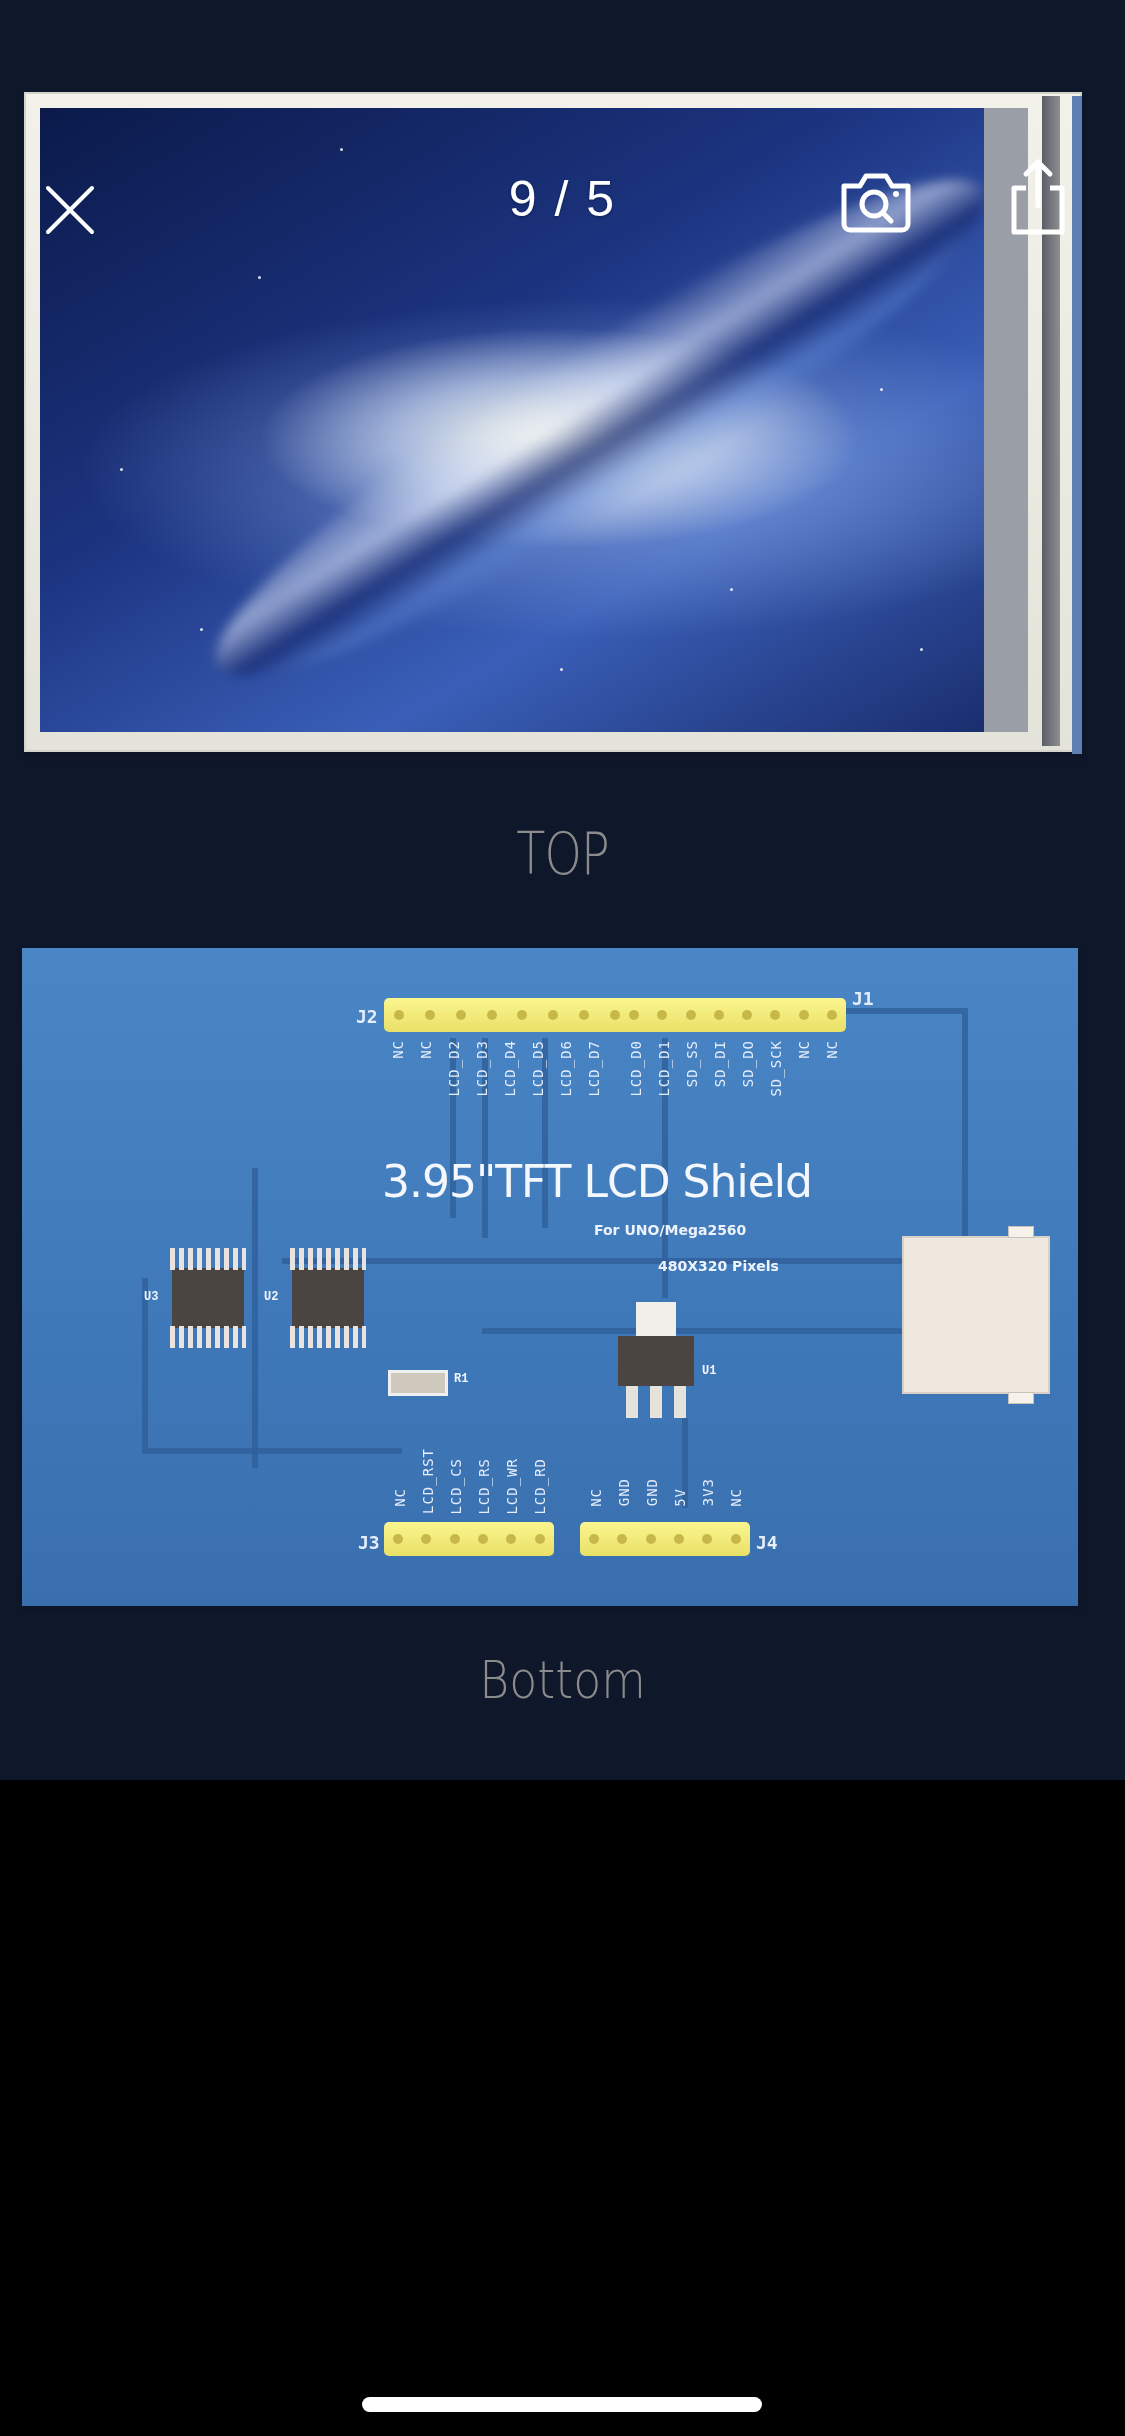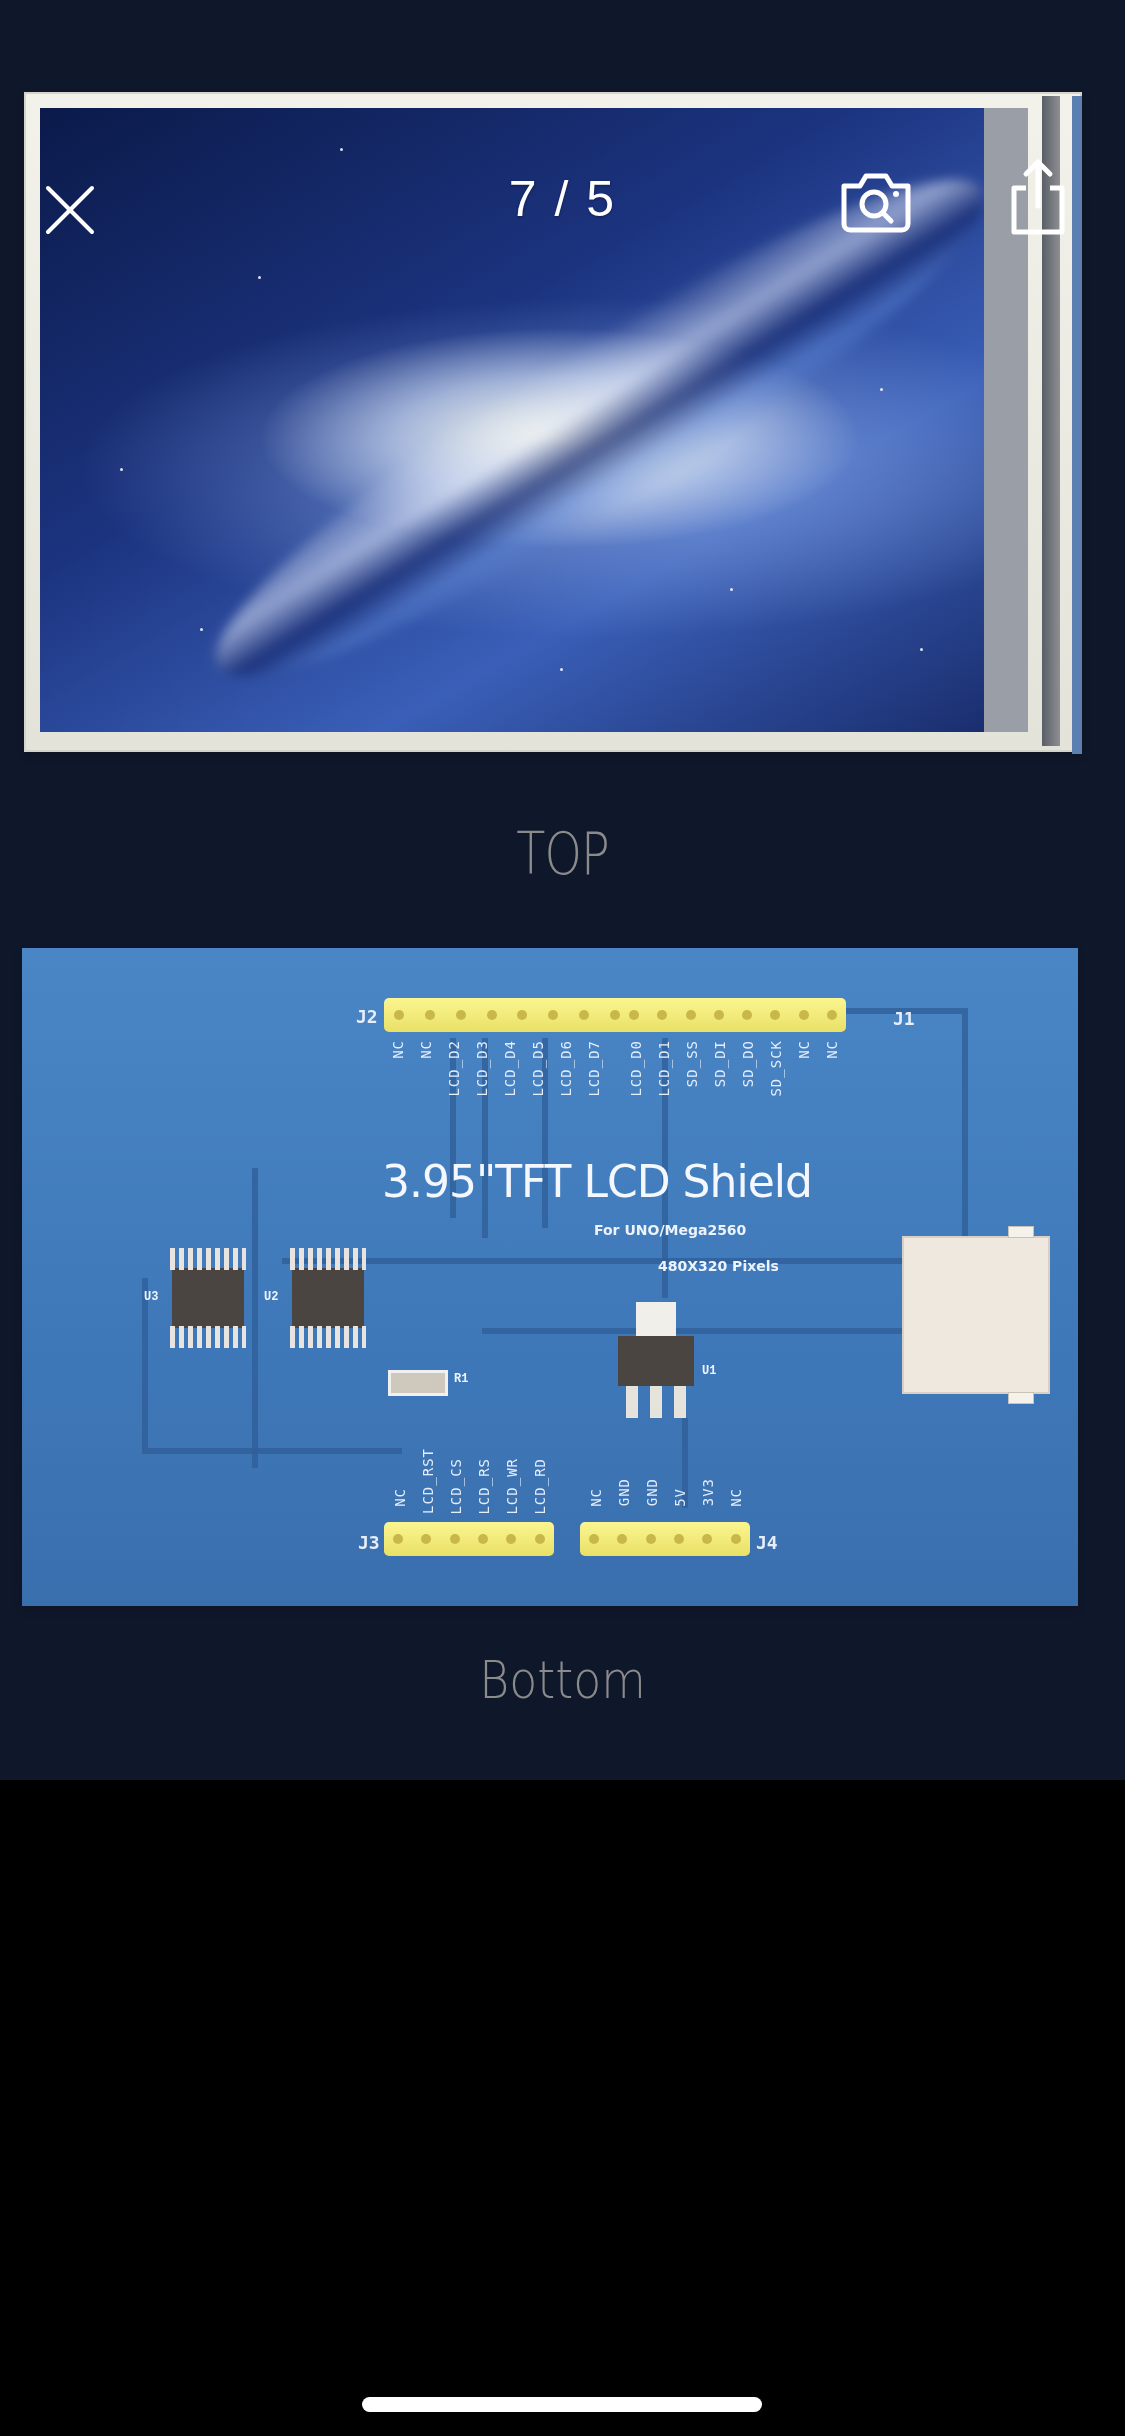--- a/index.html
+++ b/index.html
@@ -120,21 +120,21 @@
     <div class="header" style="left:598px;top:50px;width:226px;">
       <span class="pin"></span>
         <span class="pin"></span>
         <span class="pin"></span>
         <span class="pin"></span>
         <span class="pin"></span>
         <span class="pin"></span>
         <span class="pin"></span>
         <span class="pin"></span>
     </div>
-    <div class="hdr-label" style="left:830px;top:60px;margin-left:41px;">J1</div>
+    <div class="hdr-label" style="left:830px;top:40px;">J1</div>
     <div class="pin-label" style="left:606px;top:92px;">LCD_D0</div>
     <div class="pin-label" style="left:634px;top:92px;">LCD_D1</div>
     <div class="pin-label" style="left:662px;top:92px;">SD_SS</div>
     <div class="pin-label" style="left:690px;top:92px;">SD_DI</div>
     <div class="pin-label" style="left:718px;top:92px;">SD_DO</div>
     <div class="pin-label" style="left:746px;top:92px;">SD_SCK</div>
     <div class="pin-label" style="left:774px;top:92px;">NC</div>
     <div class="pin-label" style="left:802px;top:92px;">NC</div>
 
     <div class="pcb-title">3.95"TFT LCD Shield</div>
@@ -202,21 +202,21 @@
   <div class="caption caption-bottom">Bottom</div>
 </div>
 
 <div class="viewer-toolbar">
   <div class="close-btn">
     <svg width="60" height="60" viewBox="0 0 60 60">
       <line x1="8" y1="8" x2="52" y2="52" stroke="#fff" stroke-width="4" stroke-linecap="round"></line>
       <line x1="52" y1="8" x2="8" y2="52" stroke="#fff" stroke-width="4" stroke-linecap="round"></line>
     </svg>
   </div>
-  <div class="counter">7 / 5</div>
+  <div class="counter">9 / 5</div>
   <div class="visual-search-btn">
     <svg width="80" height="70" viewBox="0 0 80 70">
       <path d="M8 20 h16 l6 -10 h20 l6 10 h16 v38 a6 6 0 0 1 -6 6 h-52 a6 6 0 0 1 -6 -6 z" fill="none" stroke="#fff" stroke-width="5" stroke-linejoin="round"></path>
       <circle cx="38" cy="38" r="12" fill="none" stroke="#fff" stroke-width="5"></circle>
       <line x1="47" y1="47" x2="55" y2="55" stroke="#fff" stroke-width="5" stroke-linecap="round"></line>
       <circle cx="60" cy="28" r="3" fill="#fff"></circle>
     </svg>
   </div>
   <div class="share-btn">
     <svg width="64" height="86" viewBox="0 0 64 86">

